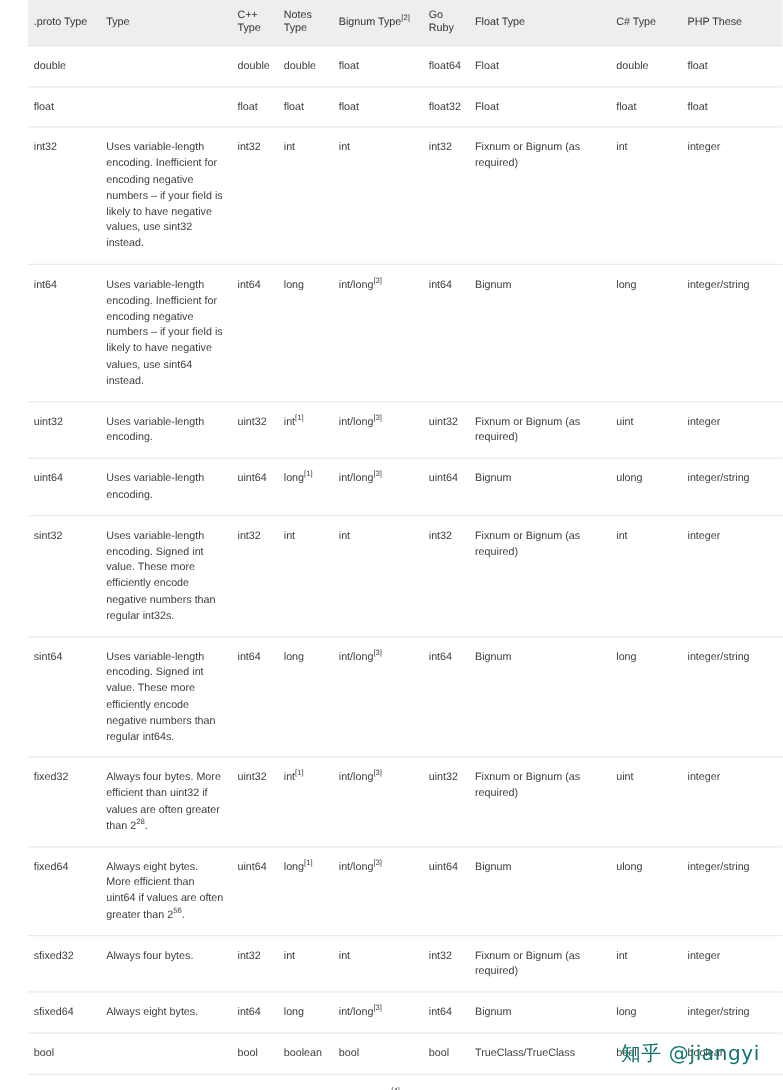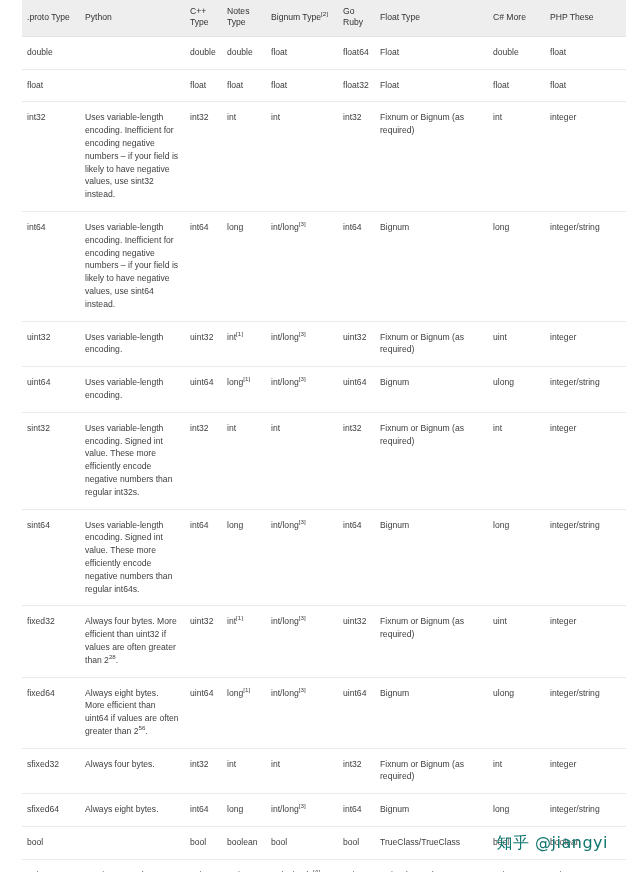--- a/index.html
+++ b/index.html
@@ -109,27 +109,27 @@
           <col class="c-java">
         <col class="c-python">
           <col class="c-go">
           <col class="c-ruby">
           <col class="c-csharp">
           <col class="c-php">
       </colgroup>
       <thead>
         <tr>
           <th><span>.proto Type</span></th>
-          <th><span>Python</span></th>
+          <th><span>Type</span></th>
           <th><span>C++ Type</span></th>
           <th><span>Notes Type</span></th>
           <th><span>Bignum Type</span><sup>[2]</sup></th>
           <th><span>Go Ruby</span></th>
           <th><span>Float Type</span></th>
-          <th><span>C# More</span></th>
+          <th><span>C# Type</span></th>
           <th><span>PHP These</span></th>
         </tr>
       </thead>
       <tbody>
           <tr>
             <td><span>double</span></td>
             <td><span></span></td>
             <td><span>double</span></td>
             <td><span>double</span></td>
             <td><span>float</span></td>

